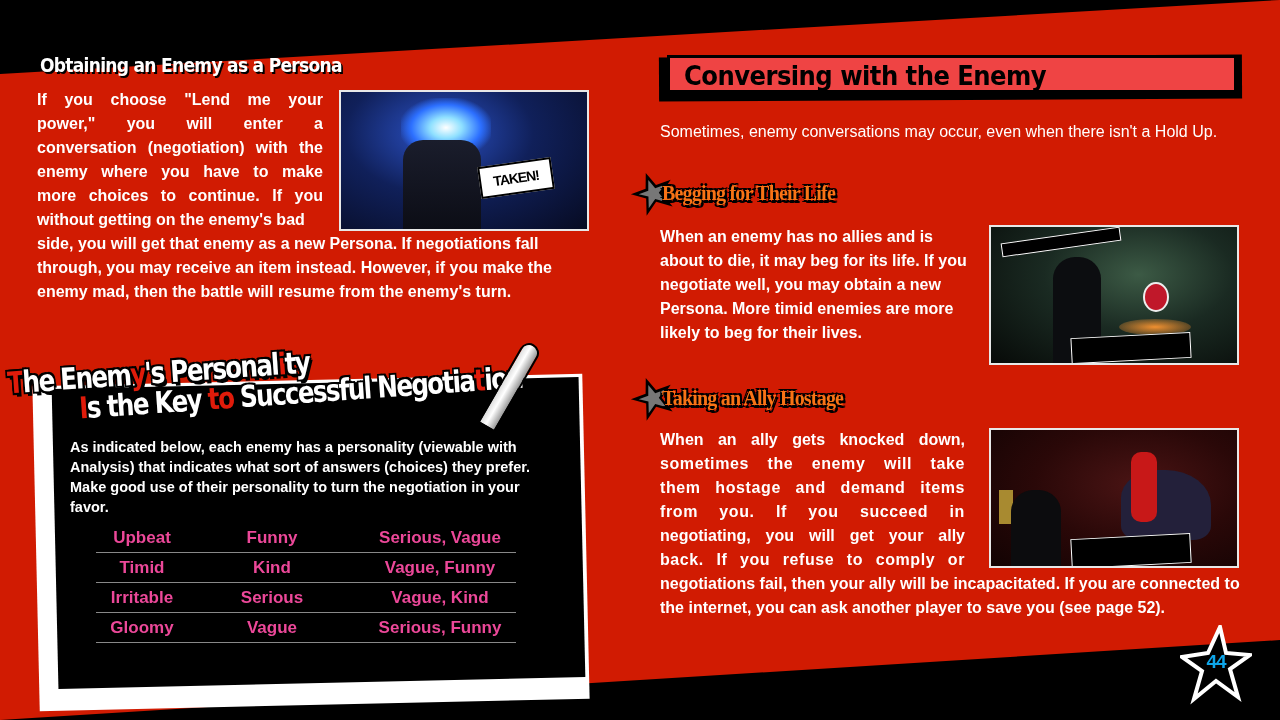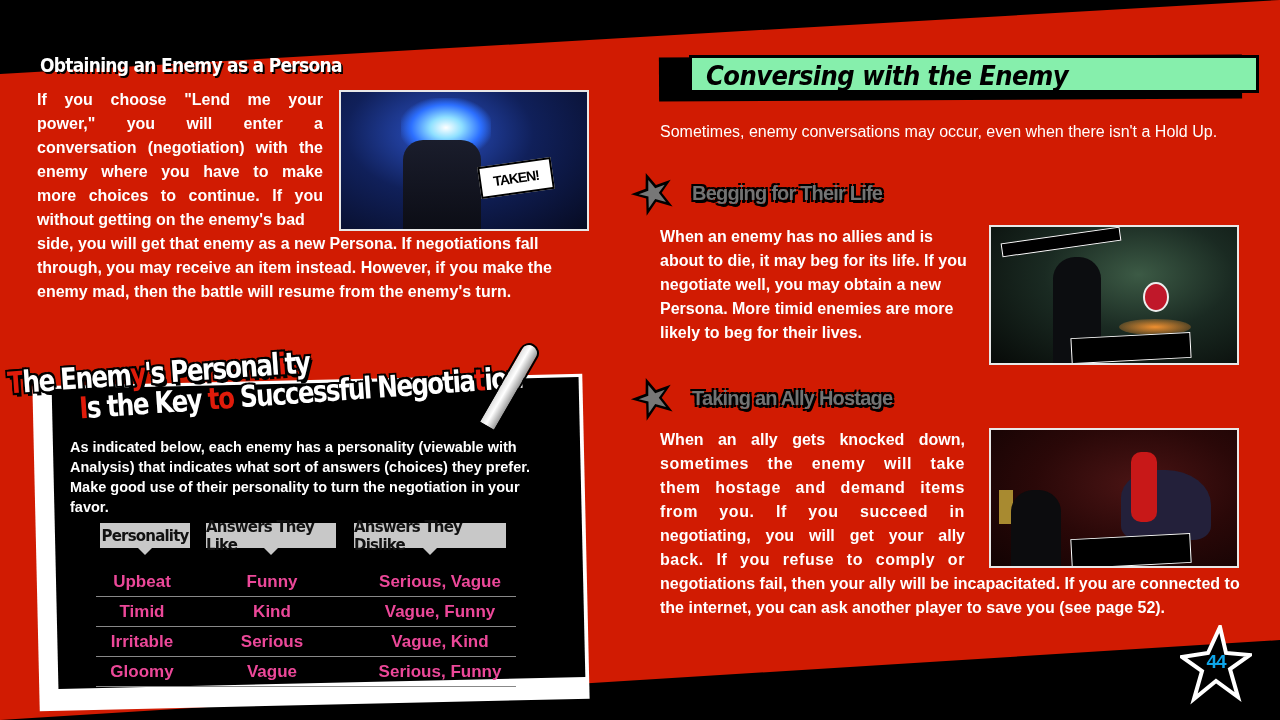--- a/index.html
+++ b/index.html
@@ -108,44 +108,43 @@
       border: 2px solid #000; border-radius: 10px 10px 2px 2px;
       transform: rotate(30deg);
     }
 
     
     .conv-header-shadow {
       position: absolute; left: 659px; top: 56px; width: 583px; height: 44px; background: #000;
       transform: rotate(-0.3deg);
     }
     .conv-header {
-      position: absolute; left: 689px; top: 55px; width: 570px; height: 38px;
-      background: #86efac; border: 3px solid #000; font-style: italic;
+      position: absolute; left: 667px; top: 55px; width: 570px; height: 38px;
+      background: #ef4444; border: 3px solid #000;
     }
     .conv-header span {
       position: absolute; left: 14px; top: 2px;
       font-weight: bold; font-size: 27px; color: #000; letter-spacing: -0.6px;
       font-family: "DejaVu Sans", sans-serif; transform: scaleX(0.9); transform-origin: left center;
       white-space: nowrap;
     }
     .intro {
       position: absolute; left: 660px; top: 120px; width: 590px;
       font-size: 16px; font-weight: normal; line-height: 24px;
     }
 
     .star-head {
       position: absolute; display: flex; align-items: center;
     }
     .star-head .star { width: 46px; height: 46px; margin-right: -14px; position: relative; z-index: 0; }
     .star-head .label {
-      position: relative; z-index: 1; font-weight: bold; font-size: 20px; color: #737373;
-      font-family: Liberation Sans, sans-serif; letter-spacing: -0.8px;
+      position: relative; z-index: 1; font-weight: bold; font-size: 20px; color: #f97316;
+      font-family: Liberation Serif, serif; letter-spacing: -0.8px;
       text-shadow: -2px -2px 0 #000, 2px -2px 0 #000, -2px 2px 0 #000, 2px 2px 0 #000, 2px 3px 0 #000;
       white-space: nowrap;
-      margin-left: 30px;
     }
     .head-beg { left: 630px; top: 170px; }
     .head-host { left: 630px; top: 375px; }
 
     .beg-para {
       position: absolute; left: 660px; top: 225px; width: 310px;
       font-size: 16px; font-weight: bold; line-height: 24px;
     }
     .host-para {
       position: absolute; left: 660px; top: 428px; width: 580px;
@@ -219,25 +218,20 @@
   </div>
   <div class="line l2">
     <span class="red">I</span><span>s the Key </span><span class="red">to</span><span> Successful Negotia</span><span class="red">t</span><span>ion</span>
   </div>
 </div>
 <div class="knife"></div>
 
 <div class="pbox-text">As indicated below, each enemy has a personality (viewable with Analysis) that indicates what sort of answers (choices) they prefer. Make good use of their personality to turn the negotiation in your favor.</div>
 
 <div class="ptable">
-  <div class="hdr-row">
-    <div class="hdr c1">Personality</div>
-    <div class="hdr c2">Answers They Like</div>
-    <div class="hdr c3">Answers They Dislike</div>
-  </div>
   <div class="row">
     <div class="cell c1">Upbeat</div>
     <div class="cell c2">Funny</div>
     <div class="cell c3">Serious, Vague</div>
   </div>
   <div class="row">
     <div class="cell c1">Timid</div>
     <div class="cell c2">Kind</div>
     <div class="cell c3">Vague, Funny</div>
   </div>

